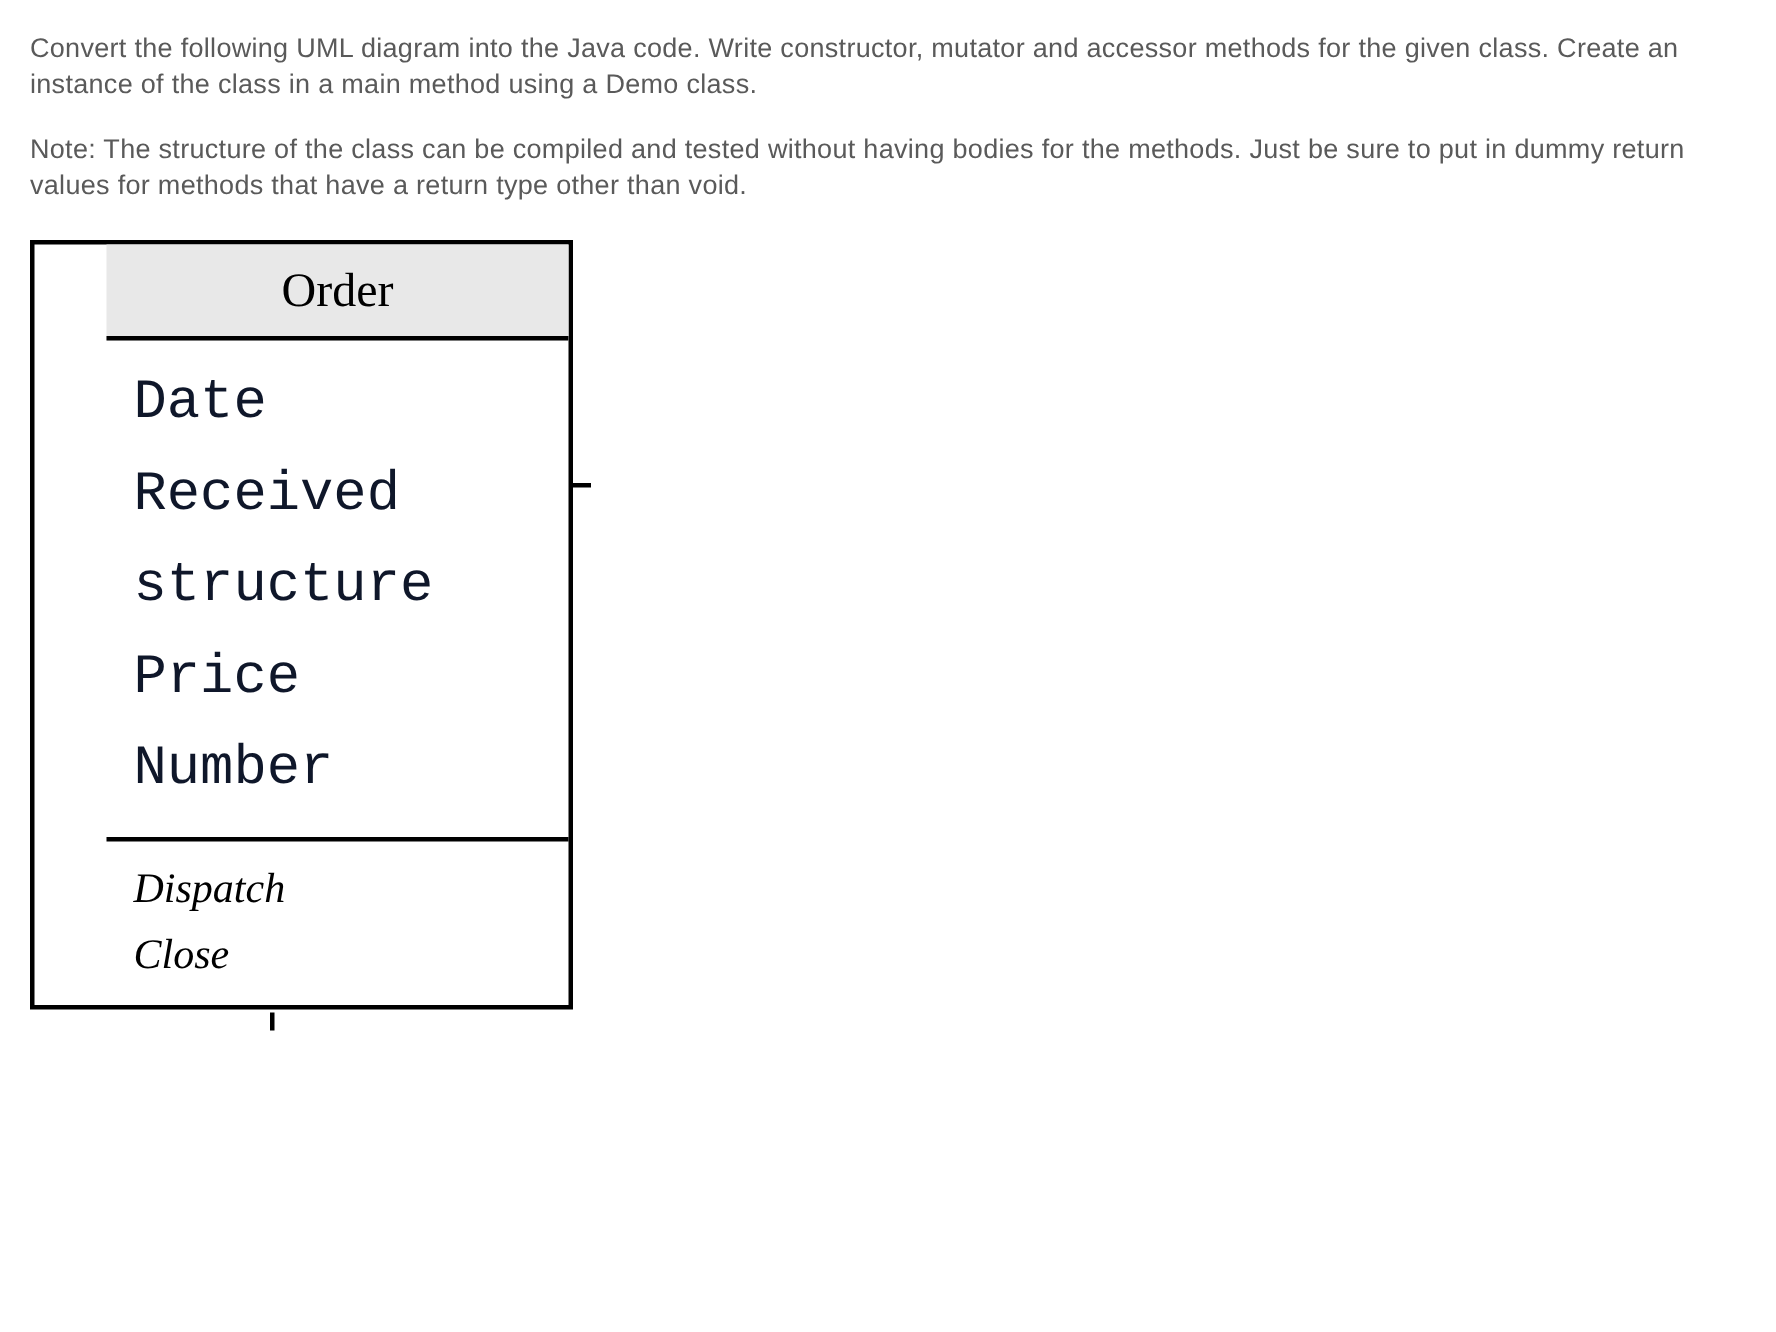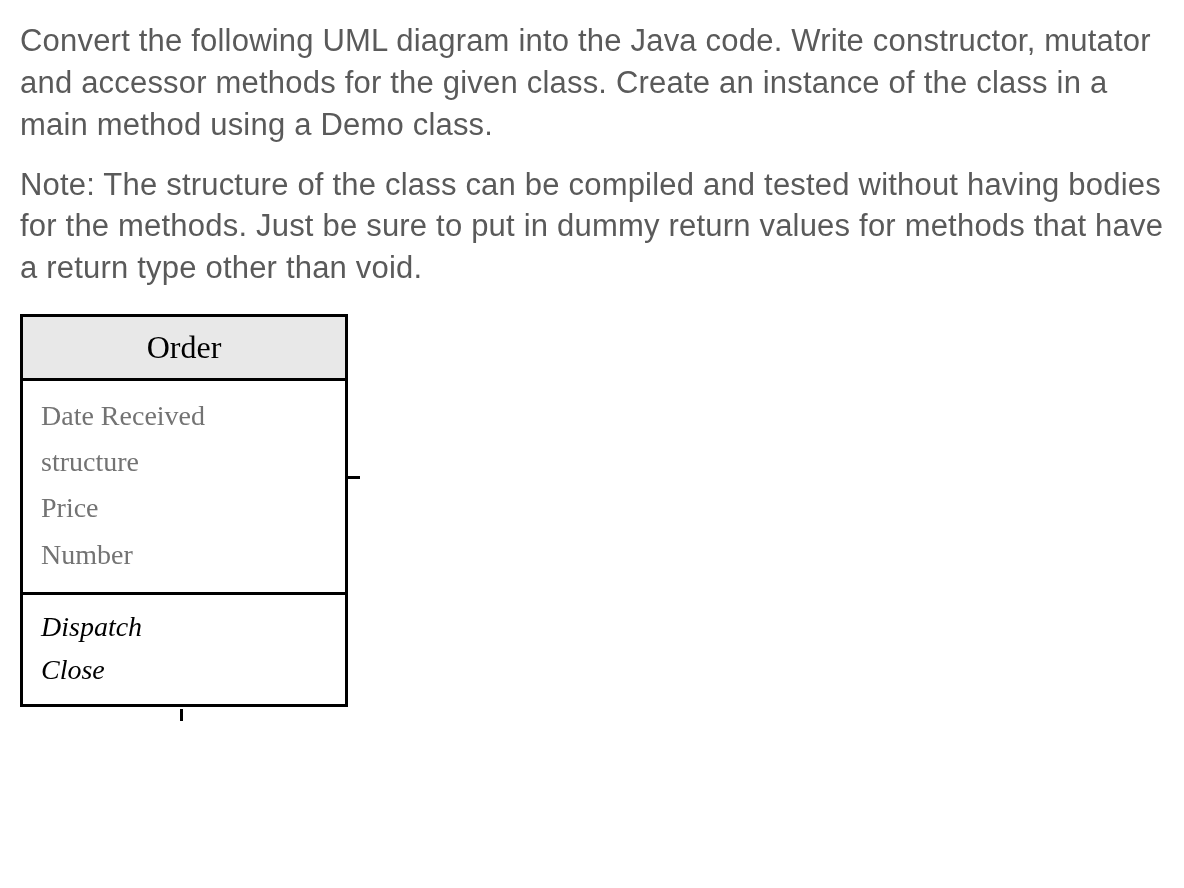--- a/index.html
+++ b/index.html
@@ -7,56 +7,57 @@
     }
     body {
       margin: 0;
       padding: 20px;
       font-family: Arial, Helvetica, sans-serif;
       background: #ffffff;
       width: 1184px;
     }
     .paragraph {
       color: #5a5a5a;
-      font-size: 31px;
+      font-size: 18px;
       line-height: 1.35;
       margin-bottom: 18px;
       letter-spacing: 0.2px;
     }
     .uml-container {
       margin-top: 25px;
       margin-left: 0;
     }
     .uml-class {
       border: 3px solid #000;
-      width: 328px;
+      width: 362px;
       background: #fff;
+      padding-left: 48px;
     }
     .uml-header {
       background: #e8e8e8;
       border-bottom: 3px solid #000;
       font-family: Georgia, 'Times New Roman', serif;
       font-size: 32px;
       color: #000;
       text-align: center;
       padding: 12px 0;
     }
     .uml-attrs {
       border-bottom: 3px solid #000;
       padding: 12px 18px 14px 18px;
       position: relative;
     }
     .uml-methods {
       padding: 10px 18px 12px 18px;
       border-radius: 16px;
     }
     .attr {
-      font-family: Liberation Serif, serif;
-      font-size: 28px;
-      color: #737373;
+      font-family: Liberation Mono, monospace;
+      font-size: 37px;
+      color: #0f172a;
       line-height: 1.65;
     }
     .method {
       font-family: Georgia, 'Times New Roman', serif;
       font-style: italic;
       font-size: 28px;
       color: #000;
       line-height: 1.55;
     }
     .connector-right {

